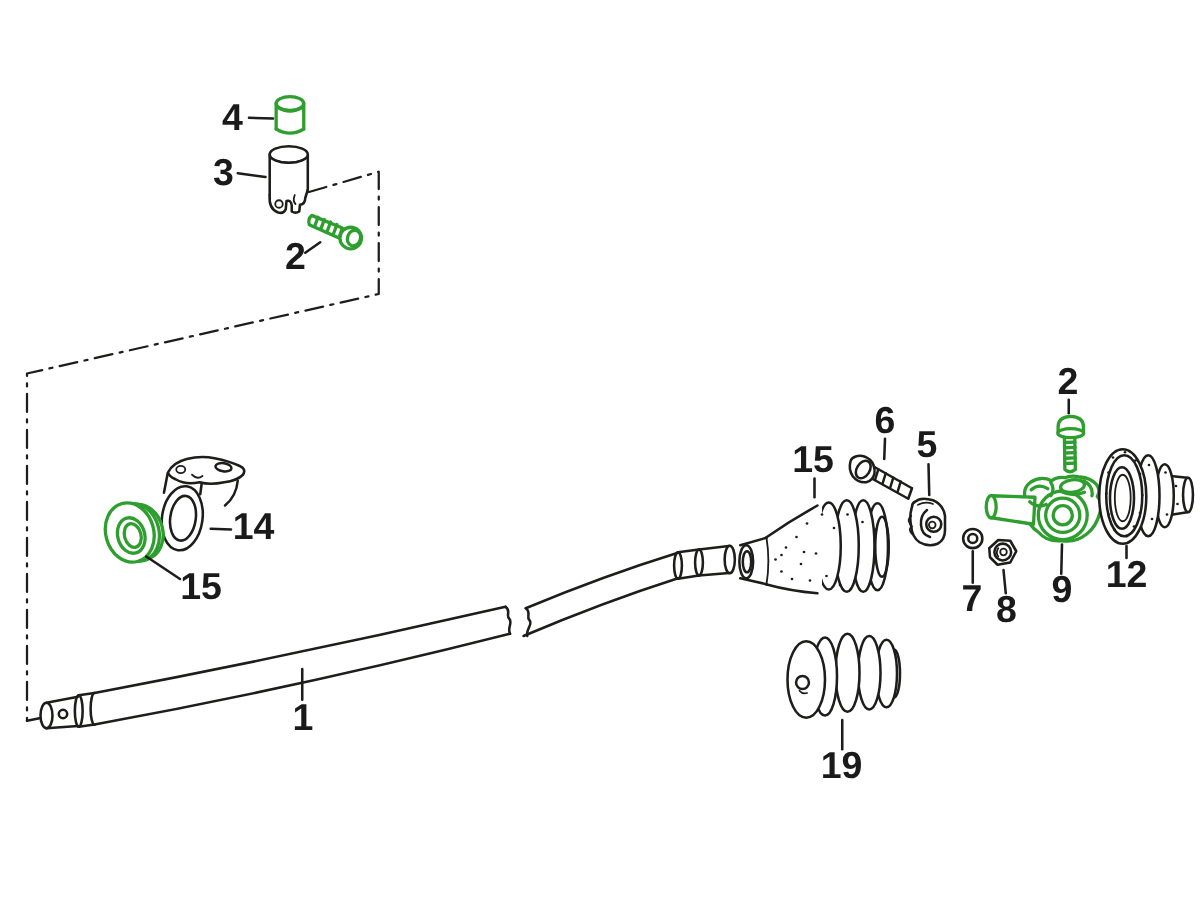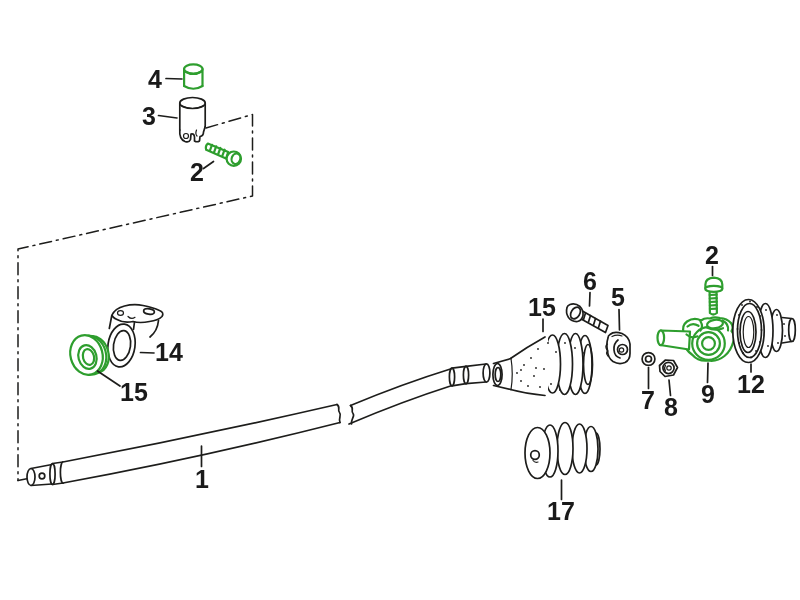--- a/index.html
+++ b/index.html
@@ -250,17 +250,17 @@
   <div class="callout" style="left:197px;top:172px">2</div>
   <div class="callout" style="left:712px;top:255px">2</div>
   <div class="callout" style="left:149px;top:116px">3</div>
   <div class="callout" style="left:155px;top:79px">4</div>
   <div class="callout" style="left:618px;top:297px">5</div>
   <div class="callout" style="left:590px;top:281px">6</div>
   <div class="callout" style="left:648px;top:400px">7</div>
   <div class="callout" style="left:671px;top:407px">8</div>
   <div class="callout" style="left:708px;top:394px">9</div>
   <div class="callout" style="left:542px;top:307px">15</div>
-  <div class="callout" style="left:561px;top:511px">17</div>
+  <div class="callout" style="left:561px;top:511px">19</div>
   <div class="callout" style="left:751px;top:384px">12</div>
   <div class="callout" style="left:134px;top:392px">15</div>
   <div class="callout" style="left:169px;top:352px">14</div>
 </div>
 
 </body></html>

